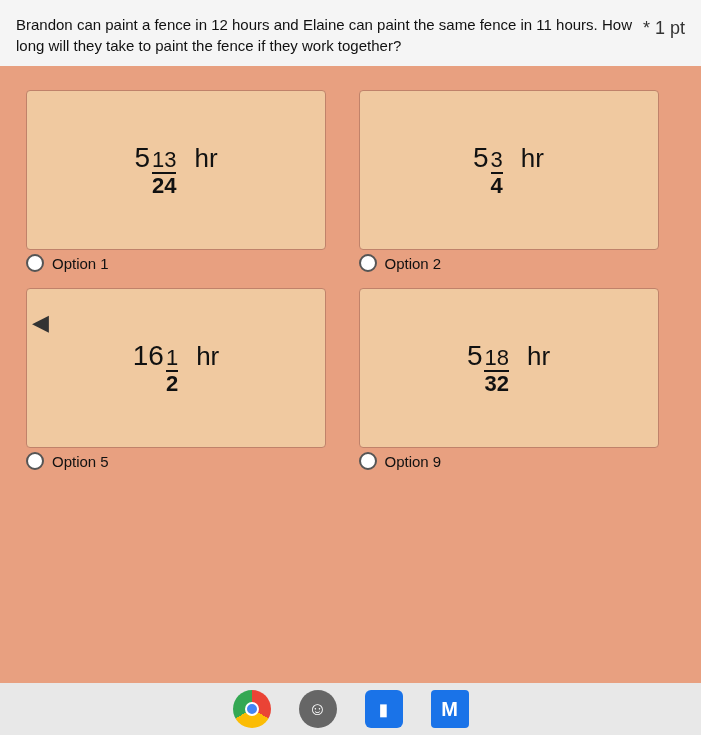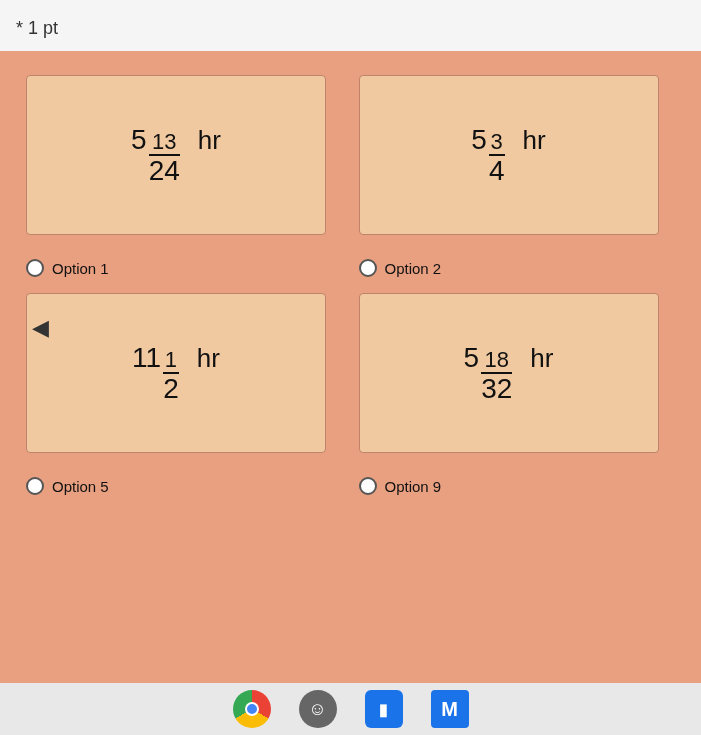--- a/index.html
+++ b/index.html
@@ -58,21 +58,21 @@
       height: 160px;
       display: flex;
       align-items: center;
       justify-content: center;
     }
 
     .option-label {
       display: flex;
       align-items: center;
       gap: 8px;
-      margin-top: 24px;
+      margin-top: 4px;
       font-size: 15px;
       color: #111;
     }
 
     .radio-circle {
       width: 18px;
       height: 18px;
       border-radius: 50%;
       border: 2px solid #555;
       background: white;
@@ -105,22 +105,23 @@
       border-top: 2px solid #111;
       width: 100%;
     }
 
     .fraction-numerator {
       font-size: 22px;
       text-align: center;
     }
 
     .fraction-denominator {
-      font-size: 28px;
+      font-size: 22px;
       text-align: right;
+      font-weight: bold;
     }
 
     .hr-unit {
       font-size: 26px;
       margin-left: 16px;
     }
 
     .taskbar {
       position: fixed;
       bottom: 0;
@@ -155,20 +156,21 @@
       height: 38px;
       display: flex;
       align-items: center;
       justify-content: center;
     }
   </style>
 </head>
 <body>
 
 <div class="question-area">
+  <span class="question-text">Brandon can paint a fence in 12 hours and Elaine can paint the same fence in 11 hours. How long will they take to paint the fence if they work together?</span>
   <span class="points-badge">* 1 pt</span>
 </div>
 
 <div class="options-grid">
 
   <div class="option-cell">
     <div class="option-box">
       <div class="fraction-display">
         <span class="whole-num">5</span>
         <span class="fraction">
@@ -200,21 +202,21 @@
     <div class="option-label">
       <div class="radio-circle"></div>
       <span>Option 2</span>
     </div>
   </div>
 
   <div class="option-cell" style="position:relative;">
     <div style="position:absolute; top: 30px; left: 14px; font-size: 22px; color:#333;">◀</div>
     <div class="option-box">
       <div class="fraction-display">
-        <span class="whole-num">11</span>
+        <span class="whole-num">16</span>
         <span class="fraction">
           <span class="fraction-numerator">1</span>
           <span class="fraction-line"></span>
           <span class="fraction-denominator">2</span>
         </span>
         <span class="hr-unit">hr</span>
       </div>
     </div>
     <div class="option-label">
       <div class="radio-circle"></div>

